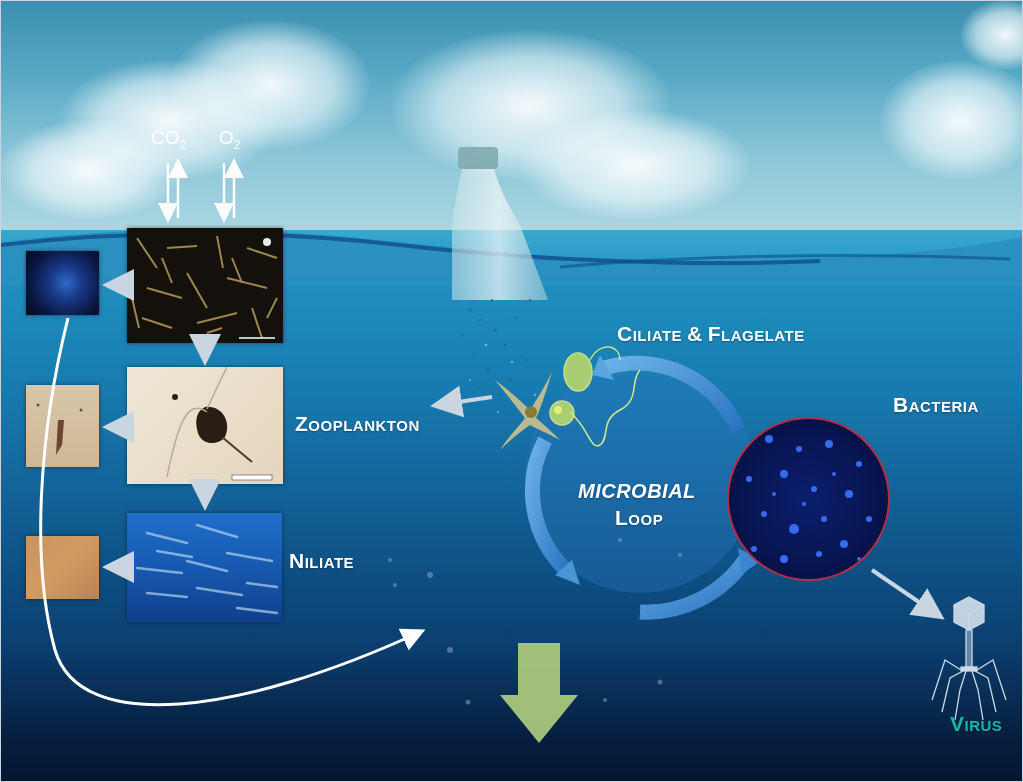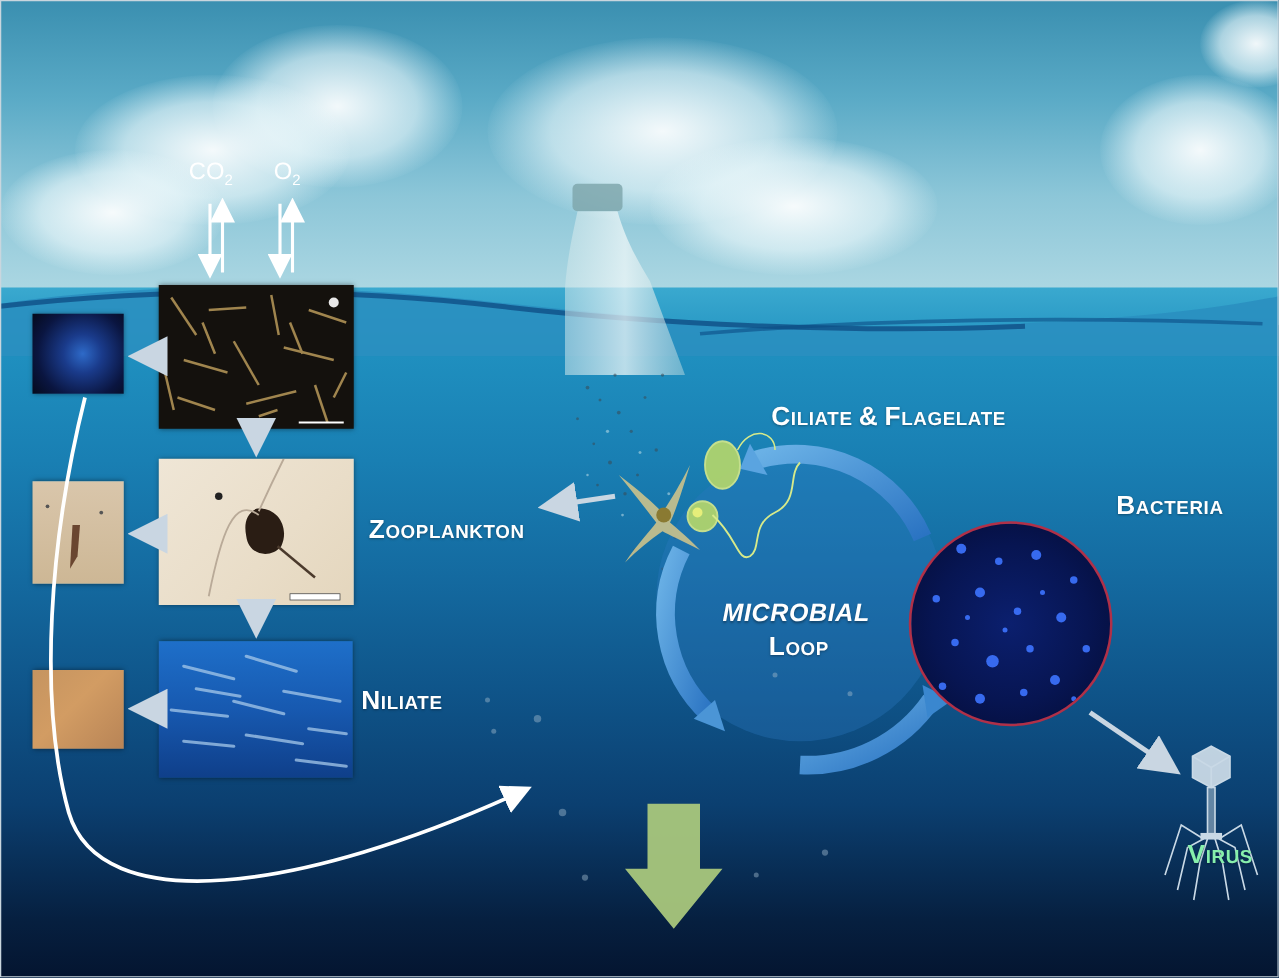--- a/index.html
+++ b/index.html
@@ -292,18 +292,18 @@
     <span class="big">B</span><span class="small">ACTERIA</span>
   </div>
 
   <div class="label" style="left:578px;top:480px;font-size:20px;font-style:italic;">
     <span>MICROBIAL</span>
   </div>
   <div class="label" style="left:615px;top:506px;">
     <span class="big">L</span><span class="small">OOP</span>
   </div>
 
-  <div class="label" style="left:950px;top:672px;color:#86efac;">
+  <div class="label" style="left:950px;top:712px;color:#14b8a6;">
     <span class="big">V</span><span class="small">IRUS</span>
   </div>
 
   <div class="frame"></div>
 </div>
 
 </body></html>

